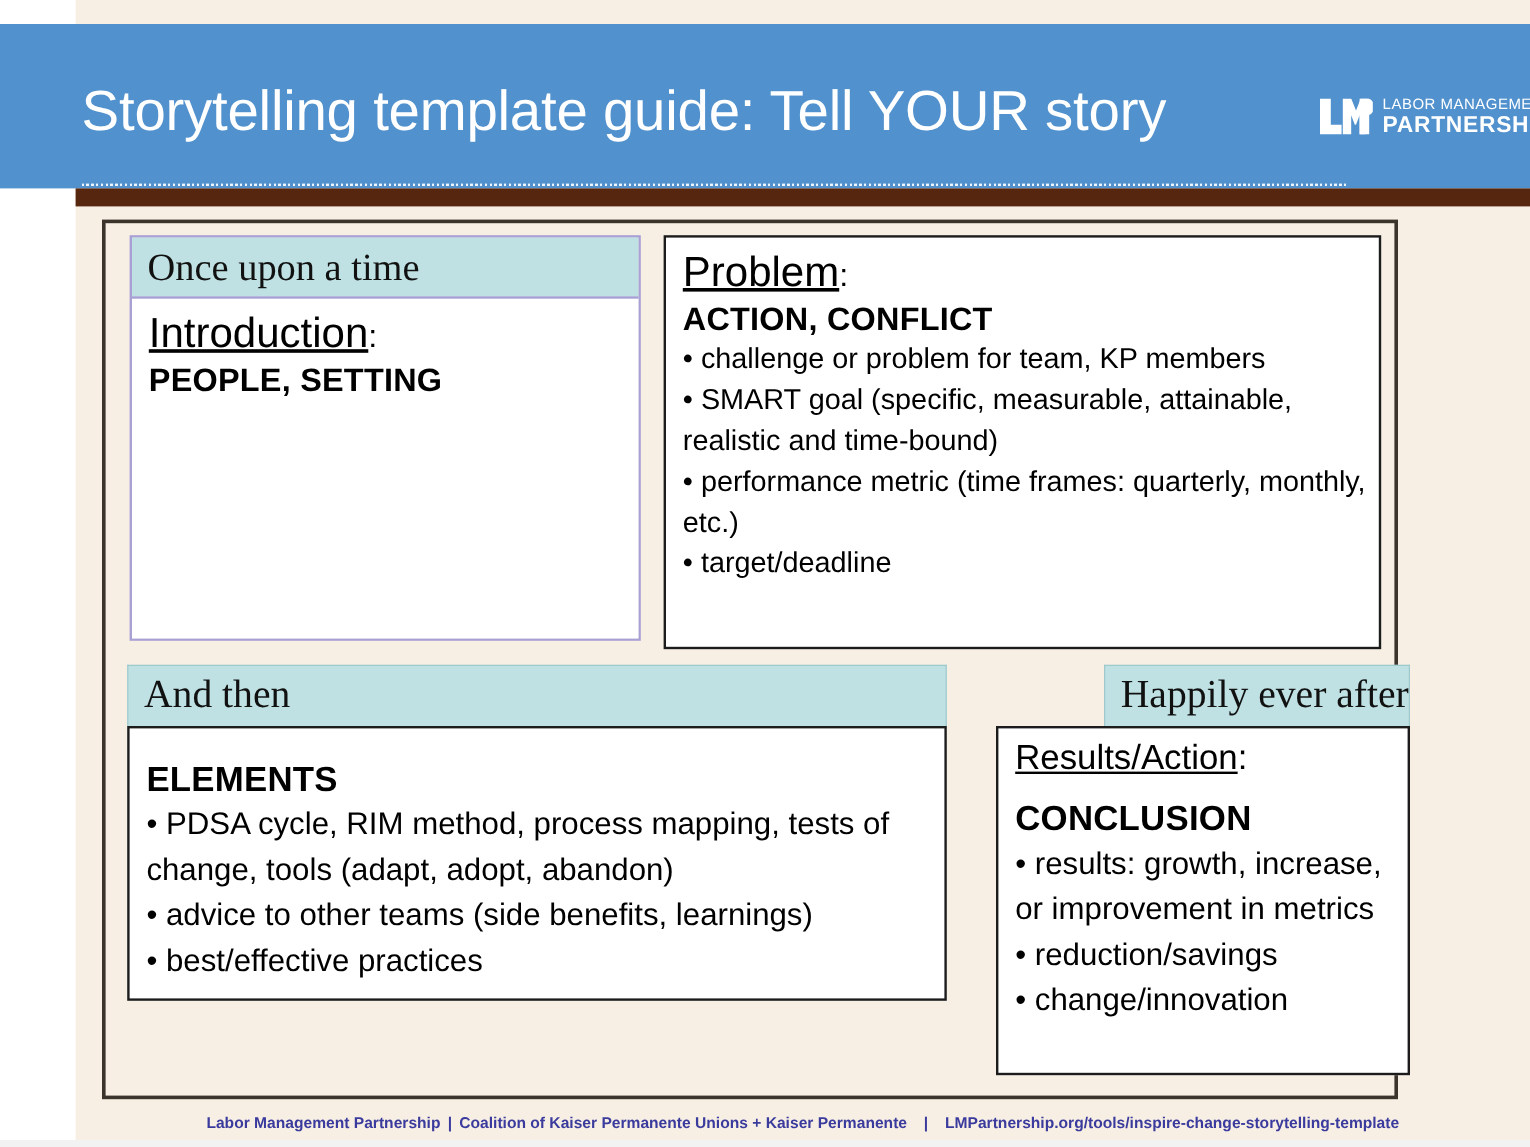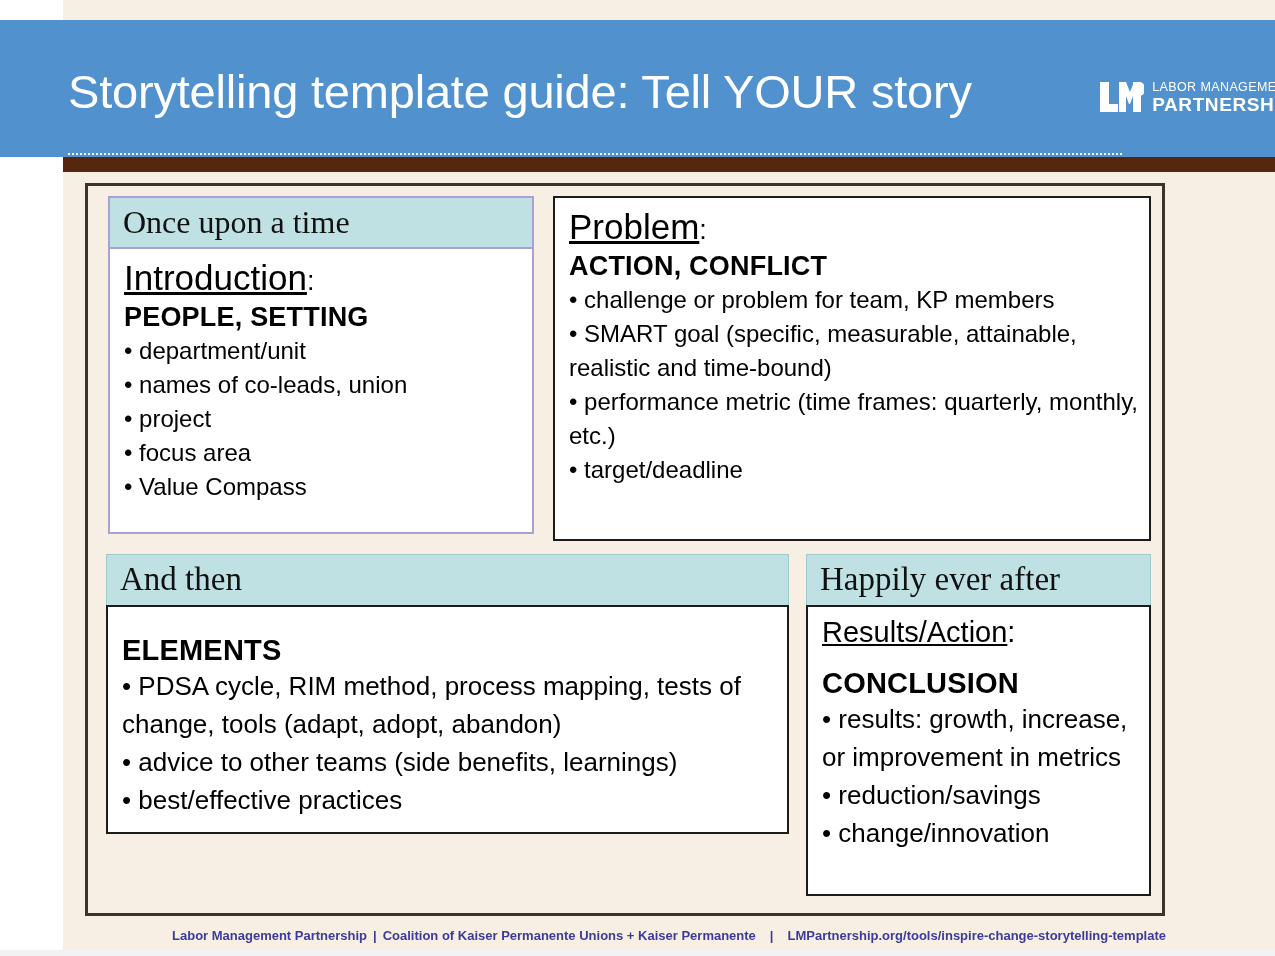--- a/index.html
+++ b/index.html
@@ -179,21 +179,21 @@
     color: #000000;
   }
   .bullets li::before {
     content: "\2022\00a0";
   }
 
   
   #card-once   { left: 20px;  top: 10px;  width: 426px; height: 338px; }
   #card-sudden { left: 465px; top: 10px;  width: 598px; height: 345px; }
   #card-then   { left: 18px;  top: 368px; width: 683px; height: 280px; }
-  #card-happy  { left: 718px; top: 368px; width: 345px; height: 342px; }
+  #card-happy  { left: 742px; top: 368px; width: 345px; height: 342px; align-items: flex-end; }
 
   #card-then .bullets li,
   #card-happy .bullets li { font-size: 26px; line-height: 1.46; }
   #card-then .lbl, #card-then .lbl-colon,
   #card-happy .lbl, #card-happy .lbl-colon { font-size: 29px; }
   #card-then .allcaps, #card-happy .allcaps { font-size: 29px; margin-top: 18px; }
   #card-then .card-head, #card-happy .card-head { font-size: 33px; }
 
   
   .footer {
@@ -251,27 +251,20 @@
 
   <div class="brown-band"></div>
 
   <div class="content-frame">
 
     <div class="card lavender" id="card-once">
       <div class="card-head">Once upon a time</div>
       <div class="card-body">
         <div class="lbl-row"><span class="lbl">Introduction</span><span class="lbl-colon">:</span></div>
         <div class="allcaps">PEOPLE, SETTING</div>
-        <ul class="bullets">
-          <li>department/unit</li>
-          <li>names of co-leads, union</li>
-          <li>project</li>
-          <li>focus area</li>
-          <li>Value Compass</li>
-        </ul>
       </div>
     </div>
 
     <div class="card dark" id="card-sudden">
       <div class="card-body">
         <div class="lbl-row"><span class="lbl">Problem</span><span class="lbl-colon">:</span></div>
         <div class="allcaps">ACTION, CONFLICT</div>
         <ul class="bullets">
           <li>challenge or problem for team, KP members</li>
           <li>SMART goal (specific, measurable, attainable, realistic and time-bound)</li>

